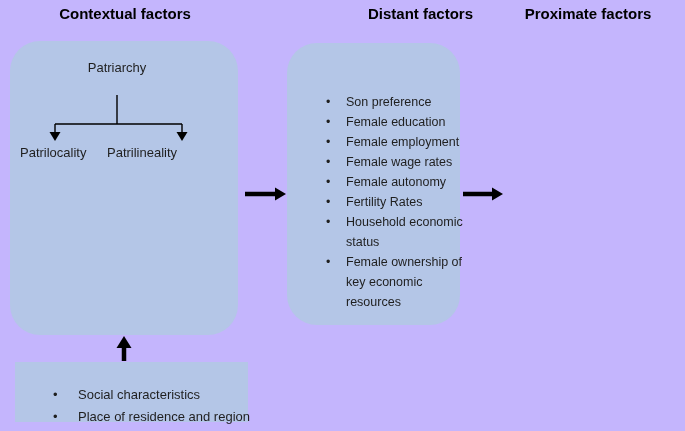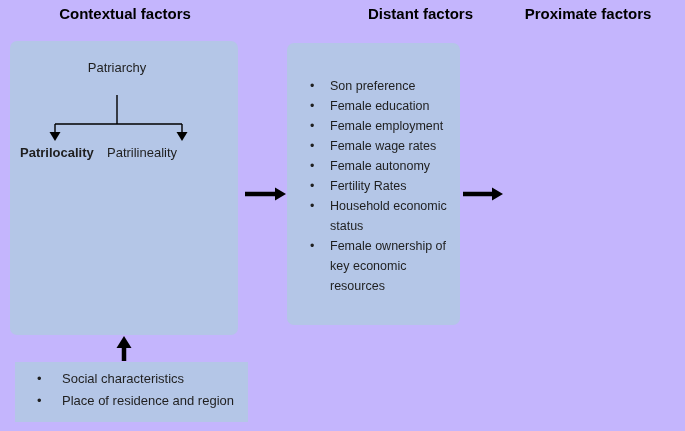--- a/index.html
+++ b/index.html
@@ -17,35 +17,35 @@
     color: var(--title, #000);
     text-align: center;
   }
   .title-contextual { left: 0px;   width: 250px; }
   .title-distant    { left: 273px; width: 200px; text-align: right; }
   .title-proximate  { left: 488px; width: 200px; }
 
   .box {
     position: absolute;
     background: var(--box-fill, #b4c6e7);
-    border-radius: 7px;
+    border-radius: 30px;
   }
   .box-contextual { left: 10px;  top: 41px;  width: 228px; height: 294px; }
   .box-distant    { left: 287px; top: 43px;  width: 173px; height: 282px; }
   .box-proximate  { left: 501px; top: 43px;  width: 175px; height: 282px; }
   .box-background { left: 15px;  top: 362px; width: 233px; height: 60px; border-radius: 0; }
 
   .node-label { position: absolute; font-size: 13px; white-space: nowrap; }
   .patriarchy     { top: 19px;  left: 0; width: 214px; text-align: center; }
-  .patrilocality  { top: 104px; left: 10px; font-weight: bold; }
+  .patrilocality  { top: 104px; left: 10px; }
   .patrilineality { top: 104px; left: 97px; }
 
   ul.bullets {
     position: absolute;
-    margin: 0; padding: 0;
+    margin: 16px; padding: 0;
     list-style: none;
   }
   ul.bullets li { position: relative; }
   ul.bullets li::before {
     content: "\2022";
     position: absolute; left: 0; top: 0;
   }
   .ul-contextual { left: 24px; top: 140px; width: 195px; font-size: 12.5px; line-height: 20px; }
   .ul-contextual li { padding-left: 13px; }
   .ul-distant    { left: 23px; top: 33px;  width: 140px; font-size: 12.5px; line-height: 20px; }

